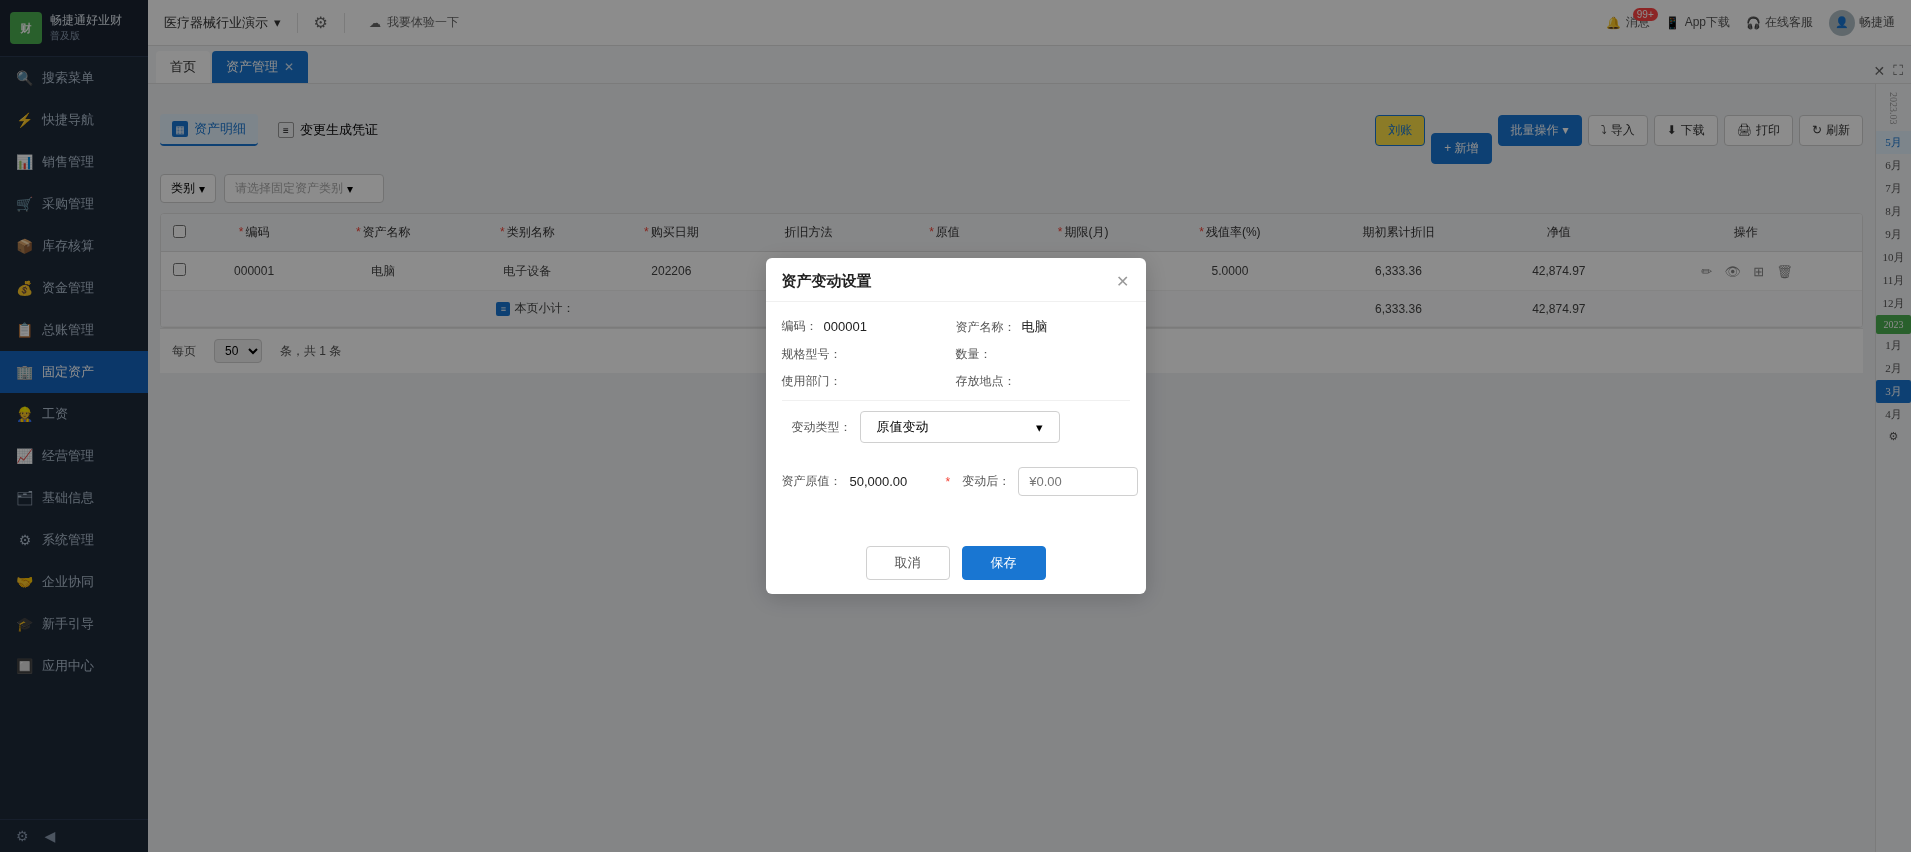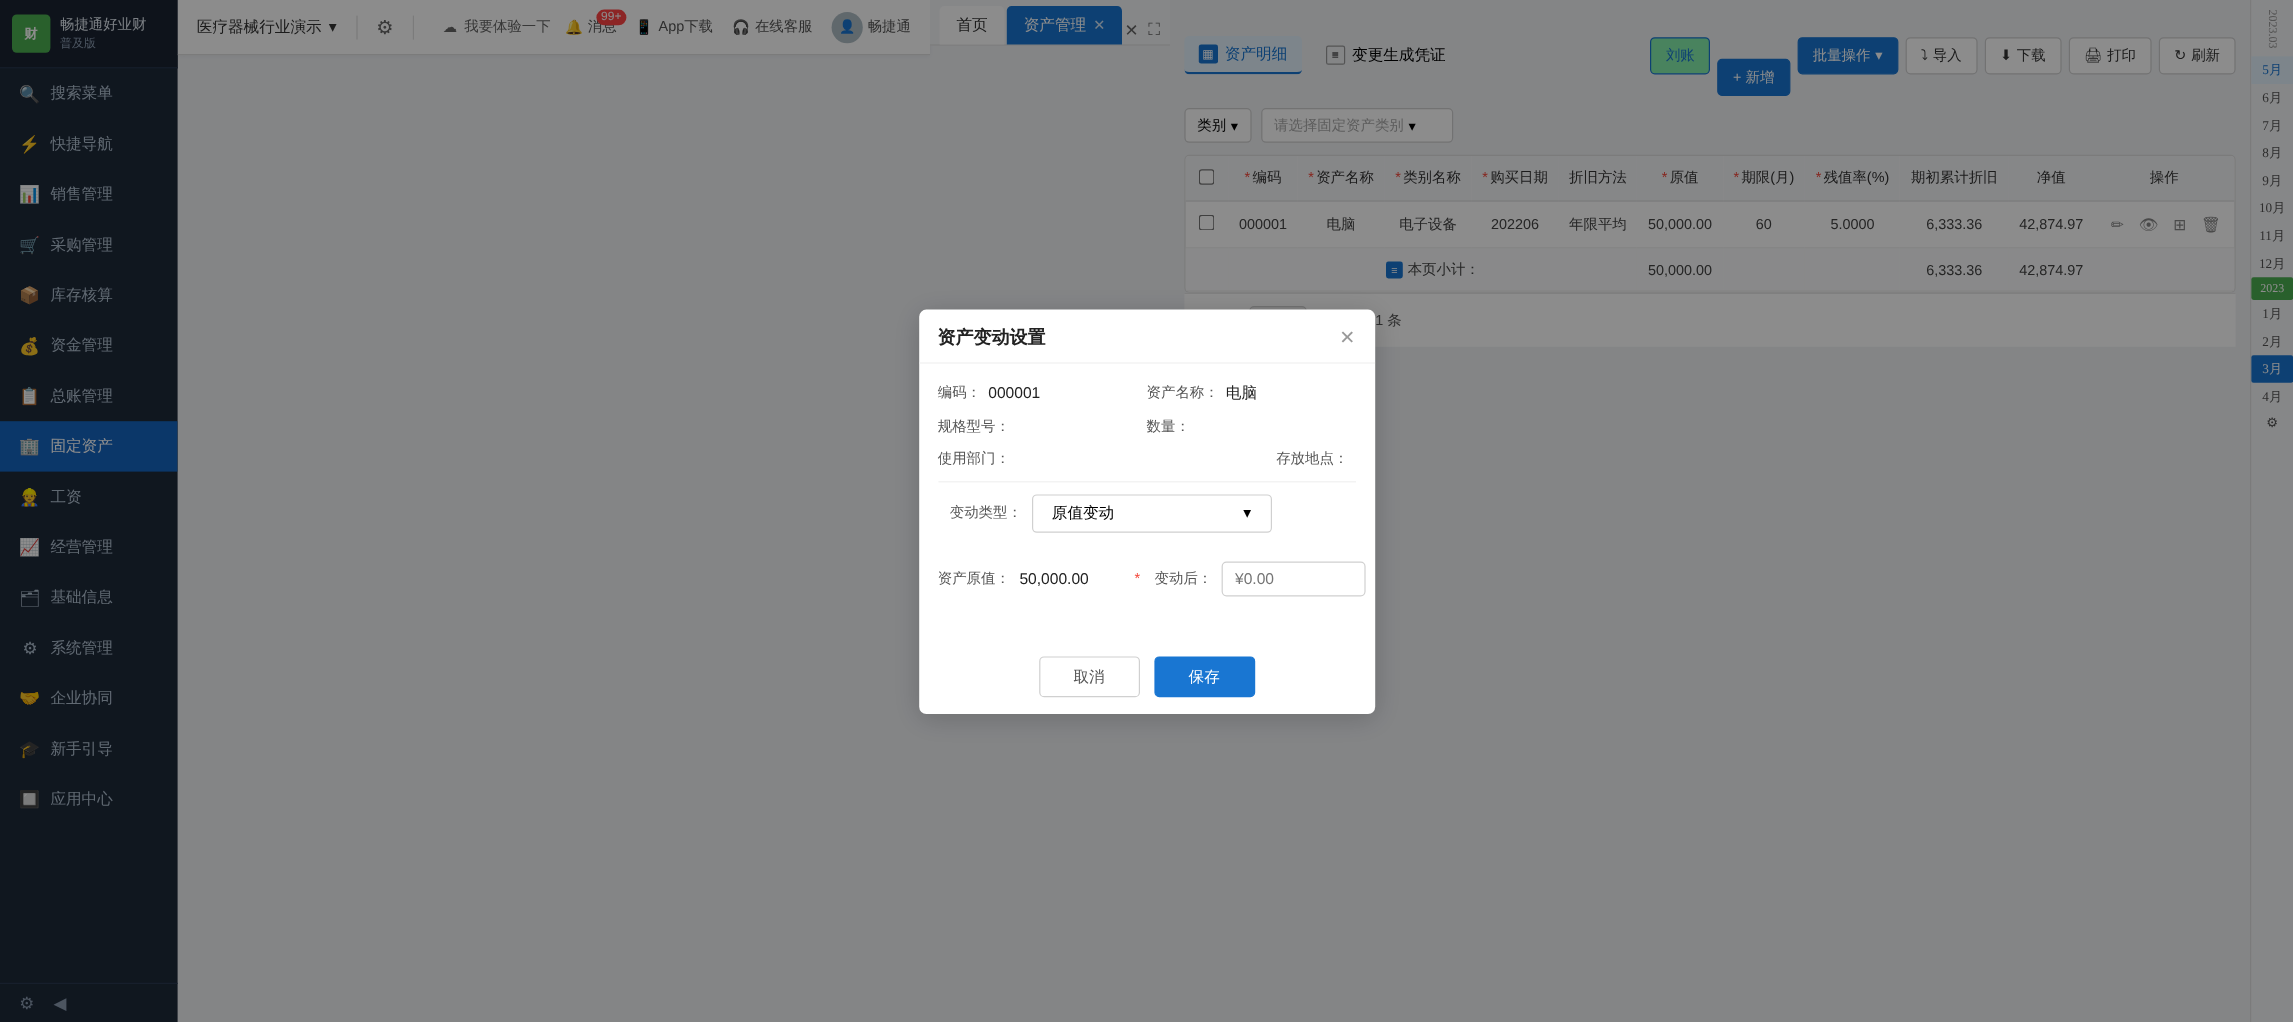--- a/index.html
+++ b/index.html
@@ -14,21 +14,21 @@
     .sidebar-scroll { flex: 1; overflow-y: auto; }
     .sidebar-scroll::-webkit-scrollbar { width: 4px; }
     .sidebar-scroll::-webkit-scrollbar-thumb { background: #3a4a5a; }
     .sidebar-item { display: flex; align-items: center; gap: 8px; padding: 12px 16px; cursor: pointer; font-size: 13px; color: #b0c0d0; transition: background 0.2s; }
     .sidebar-item.active { background: #1565c0; color: white; }
     .sidebar-item-icon { width: 18px; height: 18px; display: flex; align-items: center; justify-content: center; font-size: 14px; }
     .sidebar-bottom { padding: 8px 16px; display: flex; align-items: center; gap: 16px; border-top: 1px solid #2a3a50; }
     .sidebar-bottom-icon { color: #8a9bb0; cursor: pointer; font-size: 14px; }
 
     
-    .main { flex: 1; display: flex; flex-direction: row; overflow: hidden; }
+    .main { flex: 1; display: flex; flex-direction: column; overflow: hidden; }
 
     
     .topbar { height: 46px; background: white; display: flex; align-items: center; padding: 0 16px; gap: 12px; border-bottom: 1px solid #e0e0e0; box-shadow: 0 1px 4px rgba(0,0,0,0.08); }
     .topbar-company { display: flex; align-items: center; gap: 6px; font-size: 13px; color: #333; cursor: pointer; }
     .topbar-divider { width: 1px; height: 20px; background: #e0e0e0; margin: 0 4px; }
     .topbar-settings { font-size: 16px; color: #666; cursor: pointer; }
     .topbar-experience { display: flex; align-items: center; gap: 6px; font-size: 12px; color: #666; margin-left: 8px; cursor: pointer; }
     .topbar-right { margin-left: auto; display: flex; align-items: center; gap: 16px; }
     .topbar-badge { position: relative; display: flex; align-items: center; gap: 4px; font-size: 12px; color: #555; cursor: pointer; }
     .badge-count { position: absolute; top: -6px; right: -8px; background: #ff4444; color: white; font-size: 10px; padding: 1px 4px; border-radius: 8px; }
@@ -45,21 +45,21 @@
 
     
     .toolbar { display: flex; align-items: center; gap: 8px; margin-bottom: 10px; }
     .toolbar-tab { display: flex; align-items: center; gap: 6px; padding: 6px 12px; border-radius: 4px; font-size: 13px; cursor: pointer; }
     .toolbar-tab.active { background: #e3f2fd; color: #1976d2; border-bottom: 2px solid #1976d2; }
     .toolbar-tab-icon { width: 16px; height: 16px; background: #1976d2; border-radius: 2px; display: flex; align-items: center; justify-content: center; color: white; font-size: 10px; }
     .toolbar-right { margin-left: auto; display: flex; align-items: center; gap: 6px; }
     .btn { padding: 6px 12px; border-radius: 4px; font-size: 12px; cursor: pointer; border: 1px solid #d0d0d0; background: white; color: #333; display: flex; align-items: center; gap: 4px; }
     .btn-primary { background: #1976d2; color: white; border-color: #1976d2; margin-top: 37px; }
     .btn-batch { background: #1976d2; color: white; border-color: #1976d2; }
-    .btn-ledger { background: #86efac; color: #1976d2; border: 1px solid #1976d2; }
+    .btn-ledger { background: #fde047; color: #1976d2; border: 1px solid #1976d2; }
 
     
     .filter-bar { display: flex; align-items: center; gap: 8px; margin-bottom: 10px; }
     .filter-select { padding: 5px 10px; border: 1px solid #d0d0d0; border-radius: 4px; font-size: 12px; background: white; cursor: pointer; display: flex; align-items: center; gap: 4px; }
 
     
     .table-wrap { background: white; border-radius: 4px; overflow: hidden; border: 1px solid #e0e0e0; }
     table { width: 100%; border-collapse: collapse; font-size: 12px; }
     thead tr { background: #f5f6f8; }
     th { padding: 10px 8px; text-align: center; color: #333; font-weight: 500; border-bottom: 1px solid #e0e0e0; white-space: nowrap; }
@@ -415,21 +415,21 @@
       </div>
 
       <div class="dialog-row">
         <div class="dialog-row-half">
           <div style="display:flex;align-items:center;">
             <span class="dialog-label">使用部门：</span>
             <span class="dialog-value"></span>
           </div>
         </div>
         <div class="dialog-row-half">
-          <div style="display:flex;align-items:center;justify-content:flex-end;">
+          <div style="display:flex;align-items:center;">
             <span class="dialog-label">存放地点：</span>
             <span class="dialog-value"></span>
           </div>
         </div>
       </div>
 
       <div class="dialog-divider"></div>
 
       <div class="dialog-field-row">
         <span class="dialog-field-label">变动类型：</span>

